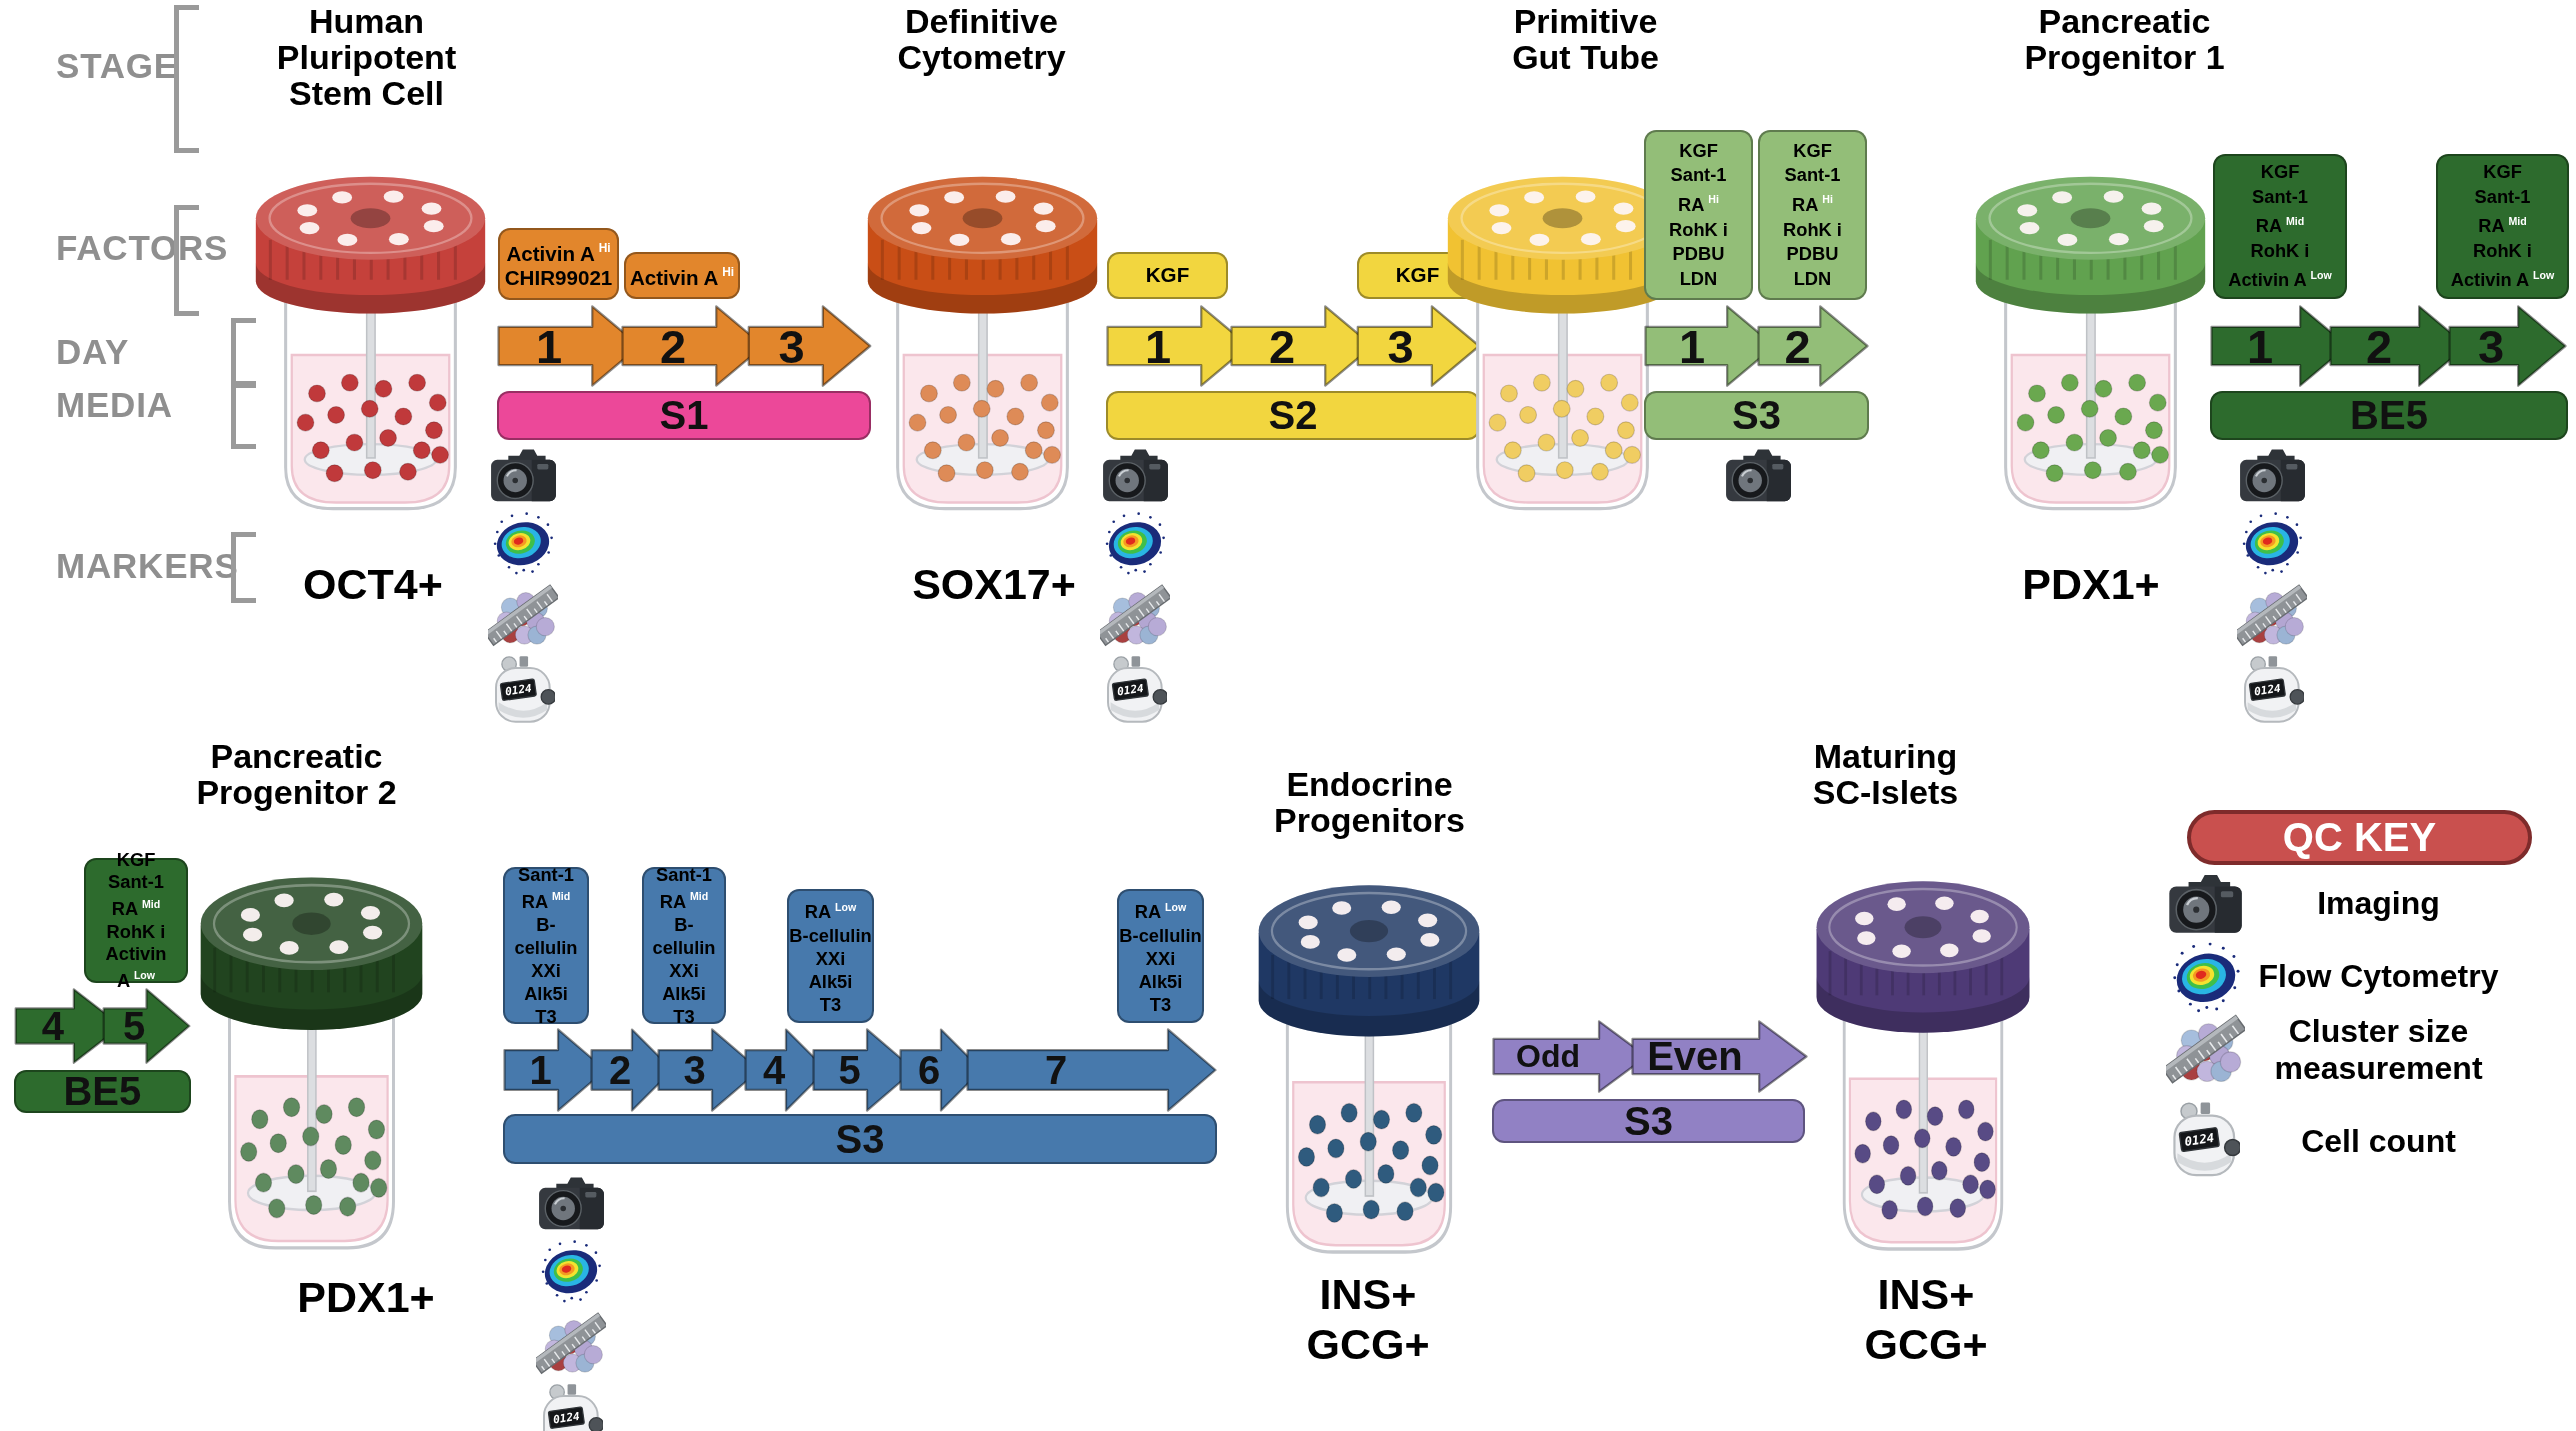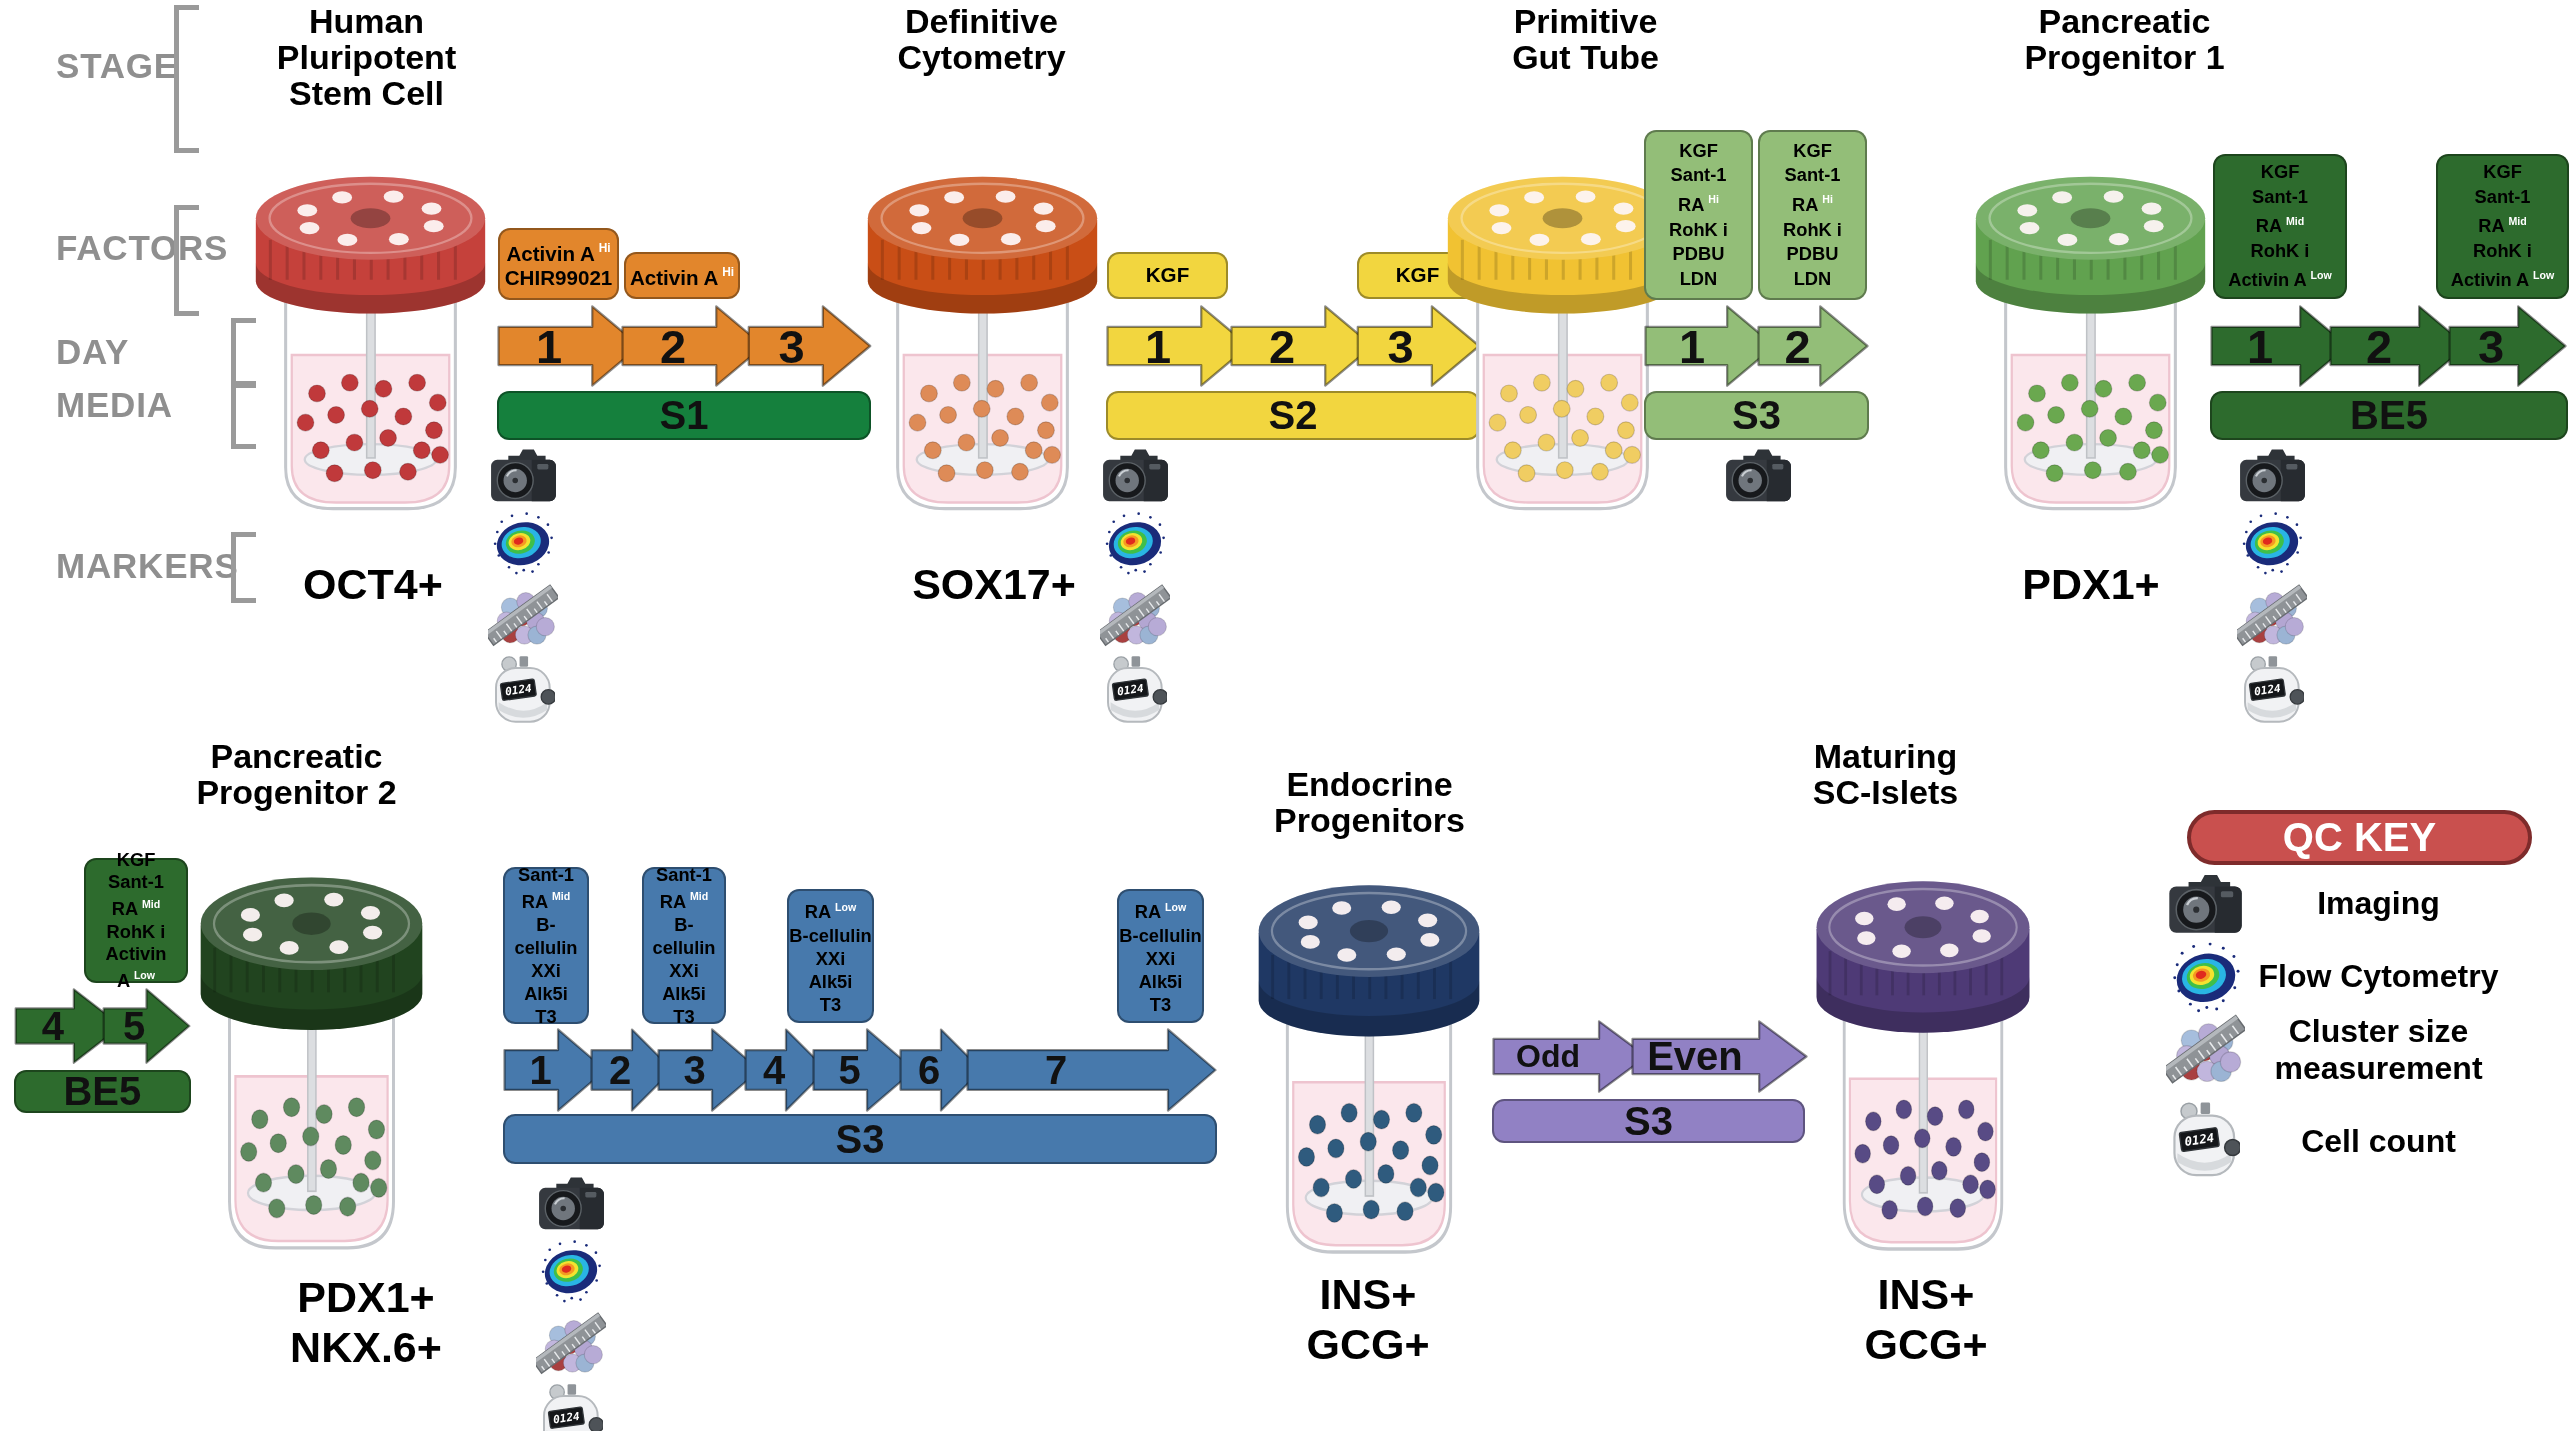--- a/index.html
+++ b/index.html
@@ -131,21 +131,21 @@
         <div class="day-arrow" style="left: 747px; top: 304px; width: 125px; height: 84px;"><svg width="125" height="84" viewBox="0 0 163 110">
             <path d="M2 30 H99 V3 L161 55 L99 107 V80 H2 Z" fill="#e2862c" stroke="rgba(0,0,0,0.45)" stroke-width="3" stroke-linejoin="round"></path>
           </svg><div class="num" style="width: 89px; font-size: 47px;">3</div></div>
         <div class="factor-box" style="left: 498px; top: 228px; width: 121px; height: 72px; background: rgb(226, 134, 44); font-size: 20.6px; line-height: 24.5px;">
           <div class="fline">Activin A<sup>Hi</sup></div>
           <div class="fline">CHIR99021</div>
         </div>
         <div class="factor-box" style="left: 624px; top: 252px; width: 116px; height: 47px; background: rgb(226, 134, 44); font-size: 20.6px; line-height: 24.5px;">
           <div class="fline">Activin A<sup>Hi</sup></div>
         </div>
-        <div class="media-bar" style="left: 497px; top: 391px; width: 374px; height: 49px; background: #15803d;">
+        <div class="media-bar" style="left: 497px; top: 391px; width: 374px; height: 49px; background: #ec4899;">
           <div>S1</div>
         </div>
         <div class="marker-label" style="left: 197px; top: 559px;">
           <div>OCT4+</div>
         </div>
         <div class="qc-col" style="left: 481px; top: 446px;">
           <div class="qc-icon"><svg width="69" height="58" viewBox="0 0 100 84">
               <path d="M28 14 h16 l5 -9 h16 l5 9 h12 v10 H28 Z" fill="#2e3338"></path>
               <rect x="3" y="20" width="94" height="60" rx="9" fill="#35393f"></rect>
               <path d="M62 20 h26 a9 9 0 0 1 9 9 v42 a9 9 0 0 1 -9 9 h-26 Z" fill="#272b30"></path>
@@ -688,21 +688,20 @@
           <div class="fline">Sant-1</div>
           <div class="fline">RA<sup>Mid</sup></div>
           <div class="fline">RohK i</div>
           <div class="fline">Activin A<sup>Low</sup></div>
         </div>
         <div class="media-bar" style="left: 13.8px; top: 1070px; width: 177px; height: 43px; background: rgb(45, 107, 45);">
           <div>BE5</div>
         </div>
         <div class="marker-label" style="left: 190px; top: 1272px;">
           <div>PDX1+</div>
-          <div>NKX.6+</div>
         </div>
         <div class="qc-col" style="left: 529px; top: 1174px;">
           <div class="qc-icon"><svg width="69" height="58" viewBox="0 0 100 84">
               <path d="M28 14 h16 l5 -9 h16 l5 9 h12 v10 H28 Z" fill="#2e3338"></path>
               <rect x="3" y="20" width="94" height="60" rx="9" fill="#35393f"></rect>
               <path d="M62 20 h26 a9 9 0 0 1 9 9 v42 a9 9 0 0 1 -9 9 h-26 Z" fill="#272b30"></path>
               <rect x="70" y="26" width="16" height="8" rx="2" fill="#555b61"></rect>
               <circle cx="38" cy="50" r="26" fill="#17191c" stroke="#5b6166" stroke-width="2"></circle>
               <circle cx="38" cy="50" r="17" fill="#70767d"></circle>
               <path d="M26 44 a15 15 0 0 1 14 -9" stroke="#c9ced3" stroke-width="3" fill="none"></path>

